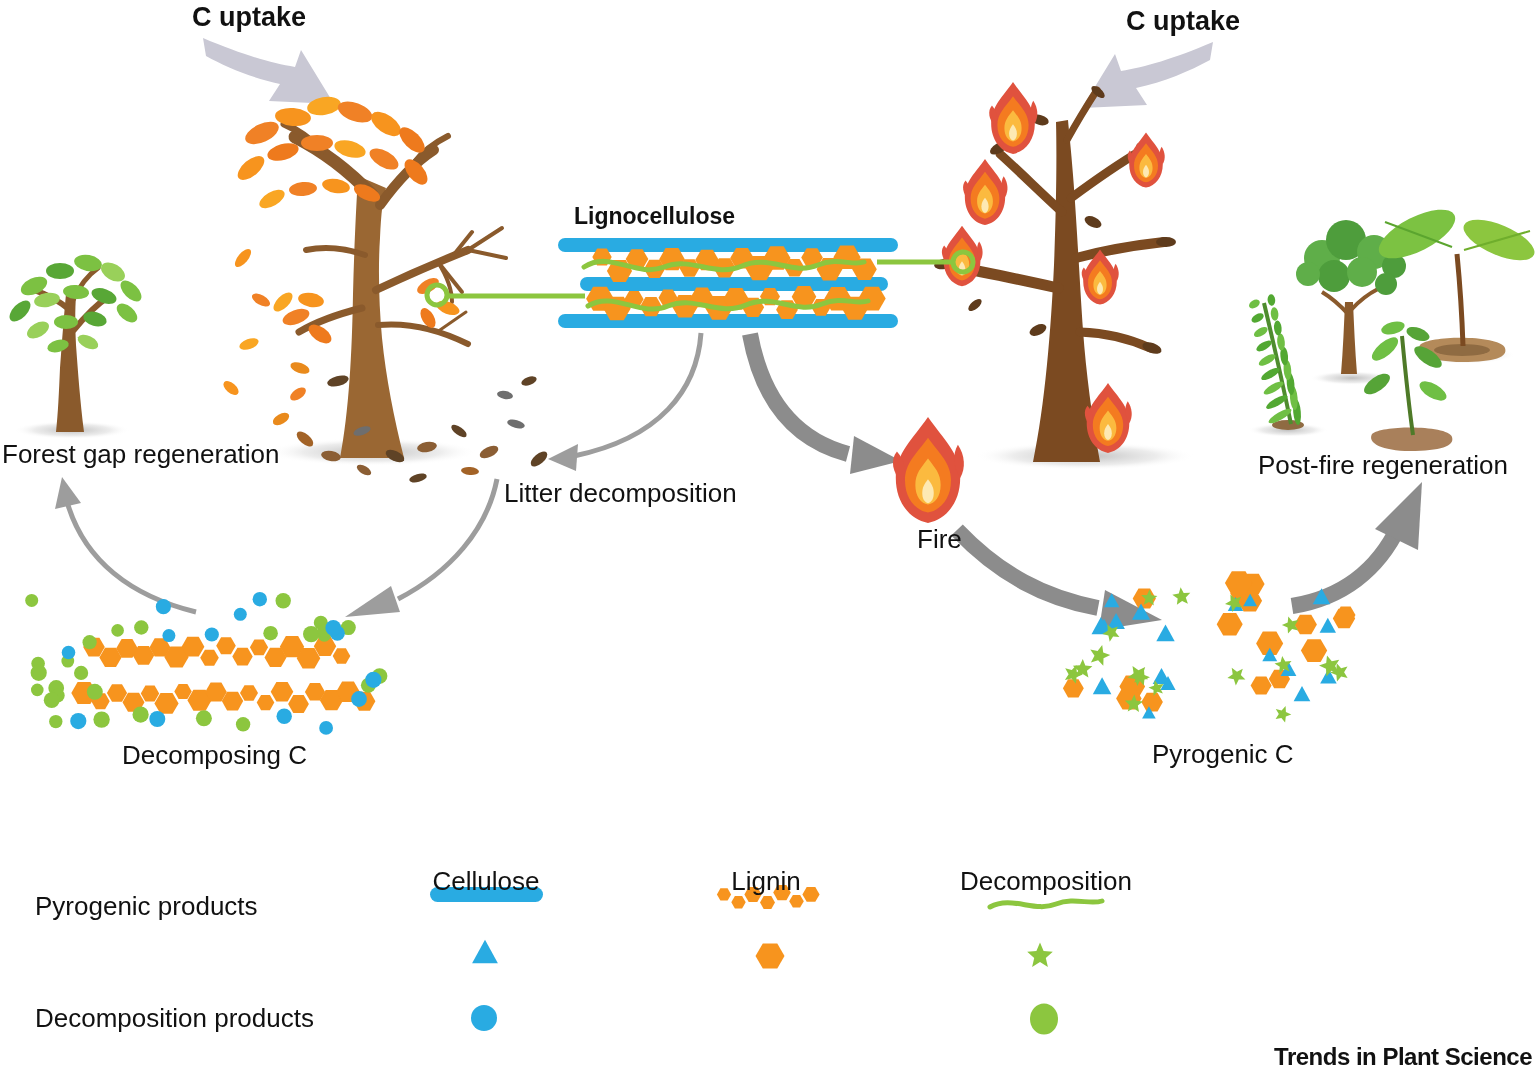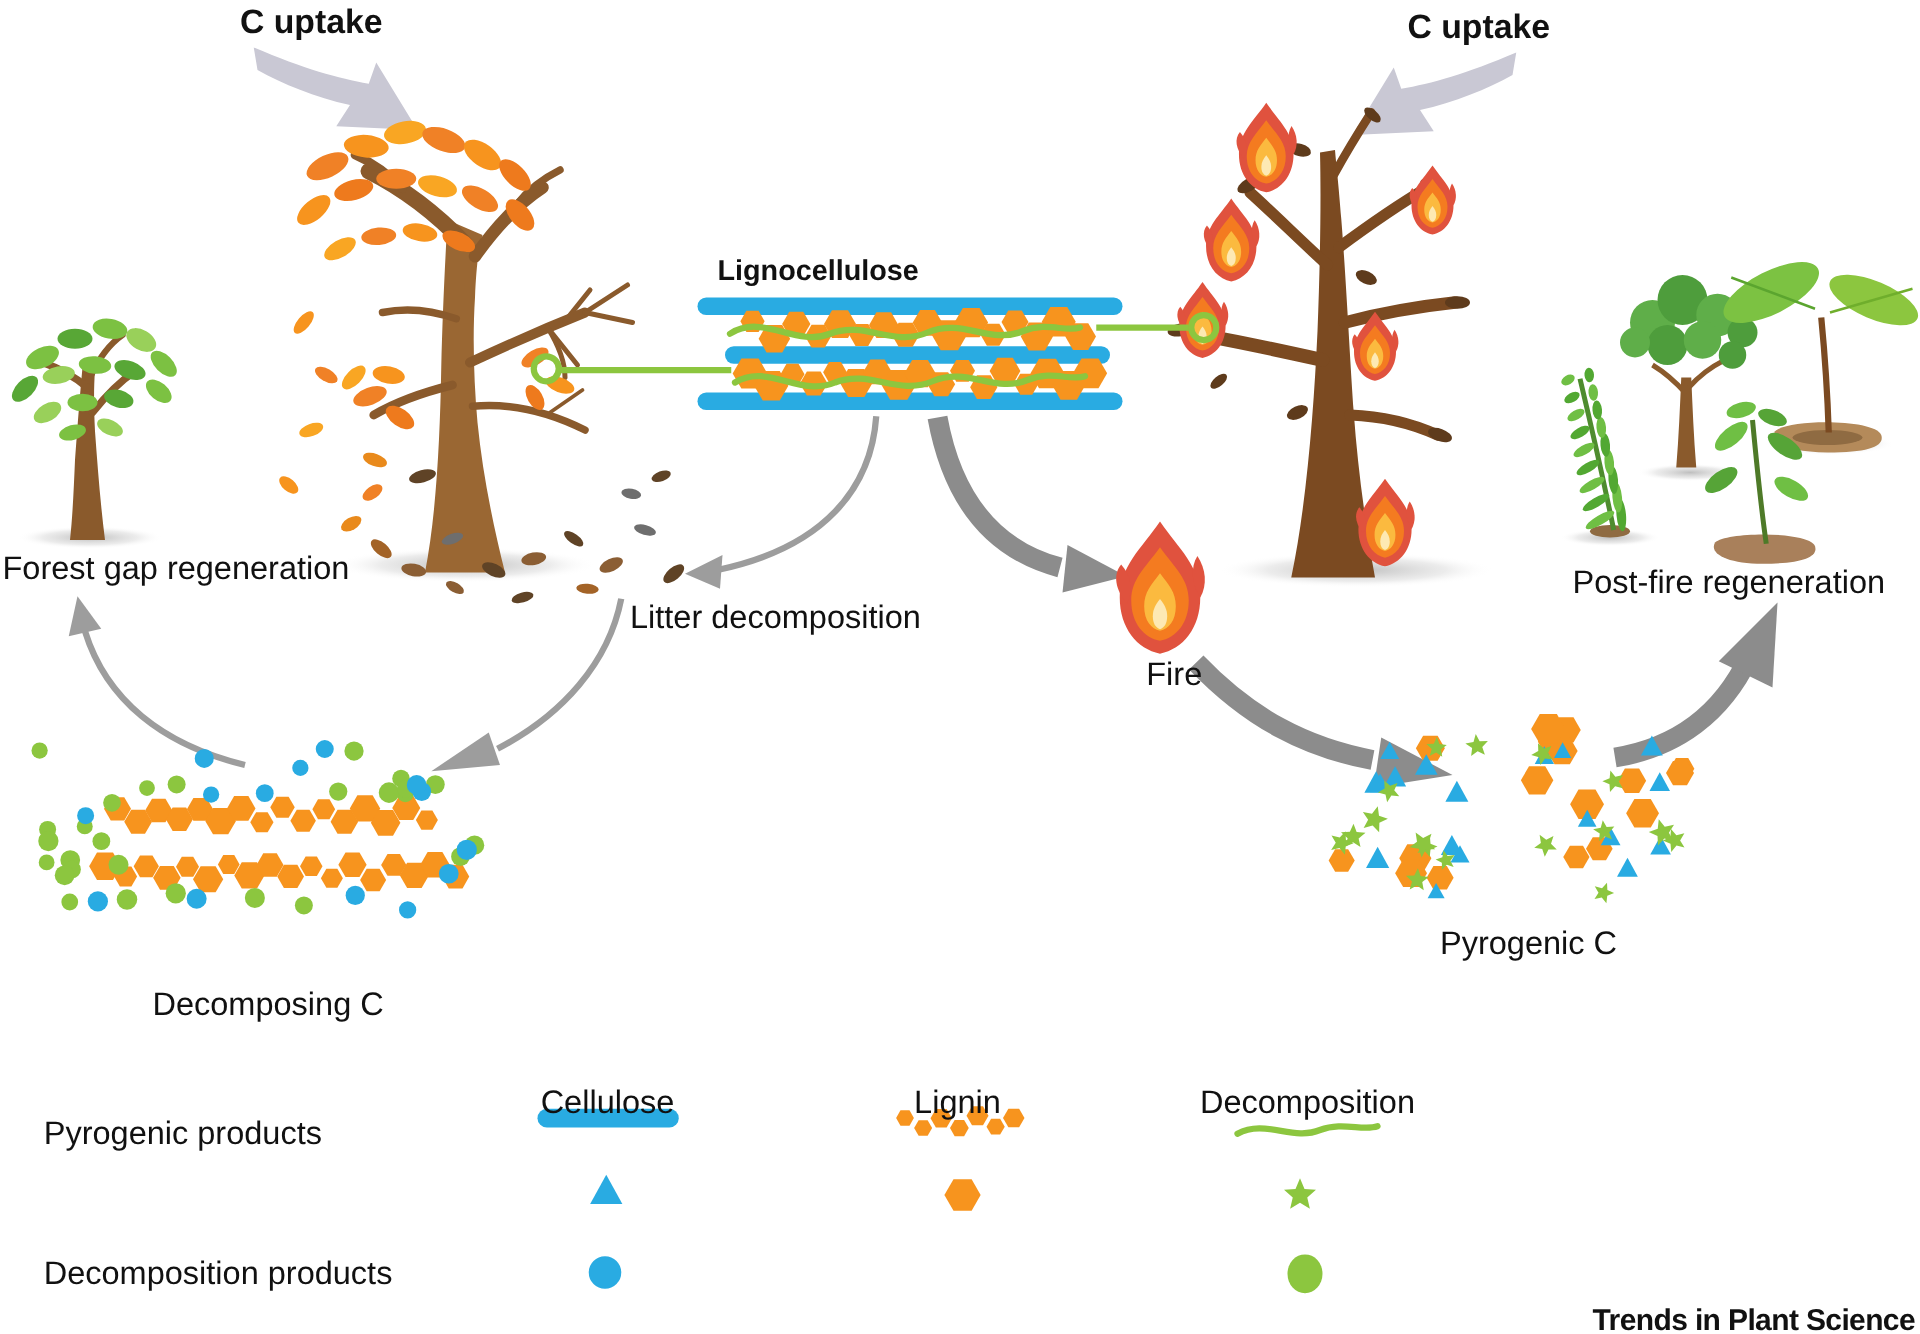--- a/index.html
+++ b/index.html
@@ -455,21 +455,21 @@
         </g>
   </g>
 </svg>
 
 <div class="lbl bold" style="left:192px;top:2px;font-size:27px;">C uptake</div>
 <div class="lbl bold" style="left:1126px;top:6px;font-size:27px;">C uptake</div>
 <div class="lbl bold" style="left:574px;top:203px;font-size:23px;">Lignocellulose</div>
 <div class="lbl" style="left:2px;top:440px;">Forest gap regeneration</div>
 <div class="lbl" style="left:504px;top:479px;">Litter decomposition</div>
 <div class="lbl" style="left:897px;top:525px;margin-left:20px;">Fire</div>
-<div class="lbl" style="left:122px;top:741px;margin-top:48px;">Decomposing C</div>
+<div class="lbl" style="left:122px;top:741px;">Decomposing C</div>
 <div class="lbl" style="left:1152px;top:740px;">Pyrogenic C</div>
 <div class="lbl" style="left:1258px;top:451px;">Post-fire regeneration</div>
 
 <div class="lbl" style="left:35px;top:892px;">Pyrogenic products</div>
 <div class="lbl" style="left:35px;top:1004px;">Decomposition products</div>
 <div class="lbl ctr" style="left:416px;top:843px;width:140px;">Cellulose</div>
 <div class="lbl ctr" style="left:696px;top:843px;width:140px;">Lignin</div>
 <div class="lbl ctr" style="left:946px;top:843px;width:200px;">Decomposition</div>
 
 <div class="lbl bold journal" style="right:4px;left:auto;top:1043px;position:absolute;">Trends in Plant Science</div>

